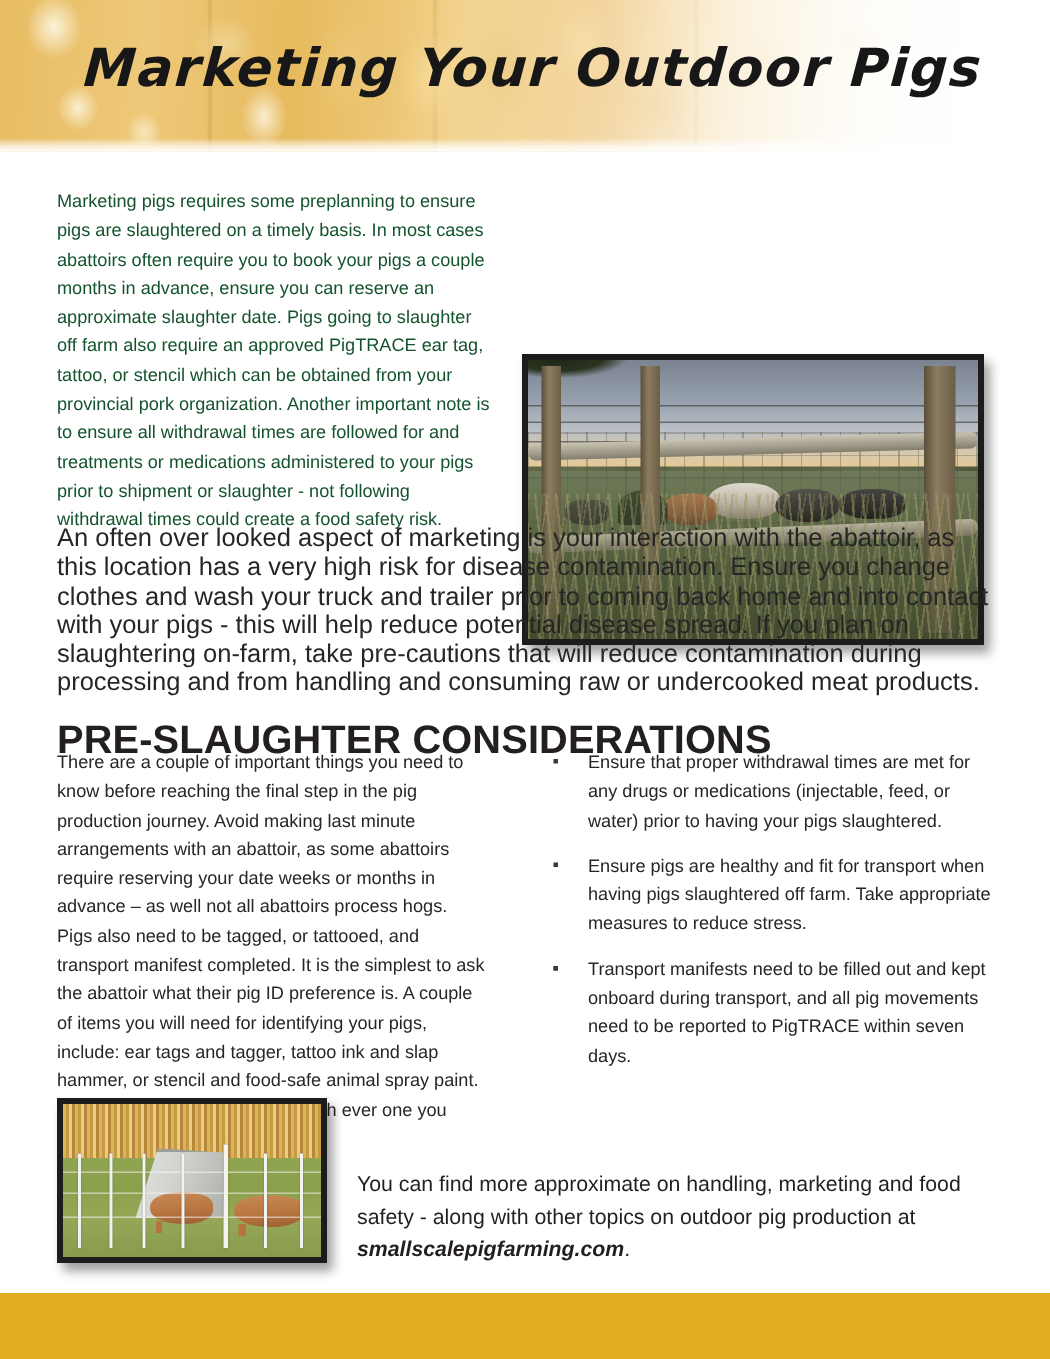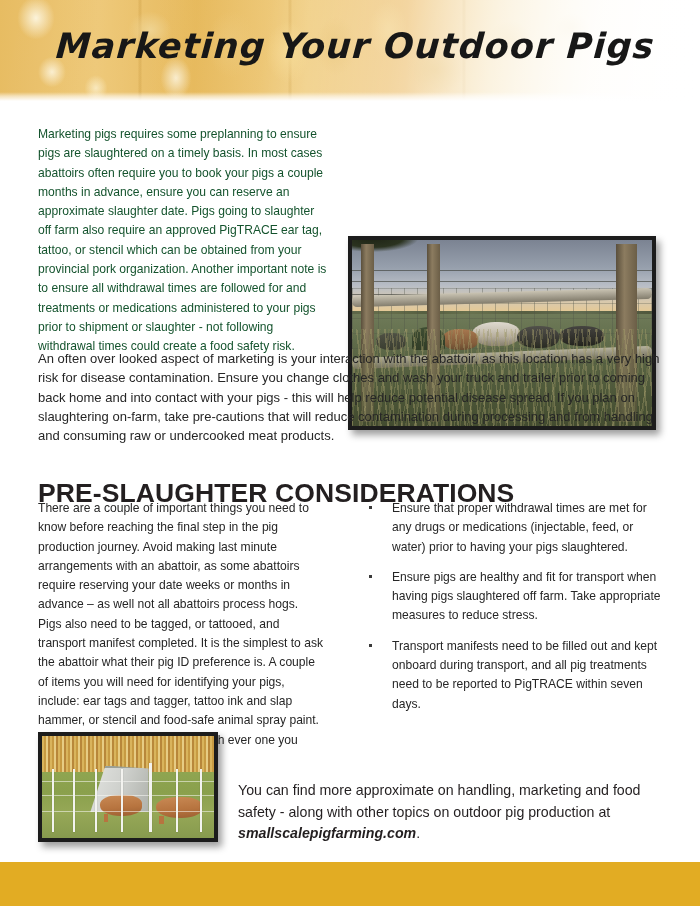--- a/index.html
+++ b/index.html
@@ -176,21 +176,21 @@
       repeating-linear-gradient(96deg, rgba(134,132,86,.34) 0 1.5px, rgba(0,0,0,0) 1.5px 9px),
       repeating-linear-gradient(100deg, rgba(196,184,128,.26) 0 1px, rgba(0,0,0,0) 1px 13px),
       linear-gradient(180deg, rgba(92,100,62,0) 0%, rgba(78,86,54,.45) 60%, rgba(66,74,46,.72) 100%);
   }
 
   .body-para {
     position: absolute;
     left: 38px;
     top: 248px;
     width: 626px;
-    font-size: 13px;
+    font-size: 17px;
     line-height: 19.3px;
     color: #262626;
   }
 
   .section-head {
     position: absolute;
     left: 38px;
     top: 355px;
     font-size: 26.5px;
     font-weight: bold;
@@ -375,21 +375,21 @@
       </li>
       <li>
         <span class="bmark"></span>
         <span>Ensure pigs are healthy and fit for transport when having pigs slaughtered off farm. Take appropriate measures to reduce stress.</span>
       </li>
       <li>
         <span class="bmark"></span>
       </li>
       <li>
         <span class="bmark"></span>
-        <span>Transport manifests need to be filled out and kept onboard during transport, and all pig treatments need to be reported to PigTRACE within seven days.</span>
+        <span>Transport manifests need to be filled out and kept onboard during transport, and all pig movements need to be reported to PigTRACE within seven days.</span>
       </li>
     </ul>
   </div>
 
   <div class="photo-bottom">
     <div class="pb-corn"></div>
     <div class="pb-pasture"></div>
     <div class="pb-hut"></div>
 
     <div class="pb-pig" style="left:34%;top:58%;width:24%;height:20%"></div>

